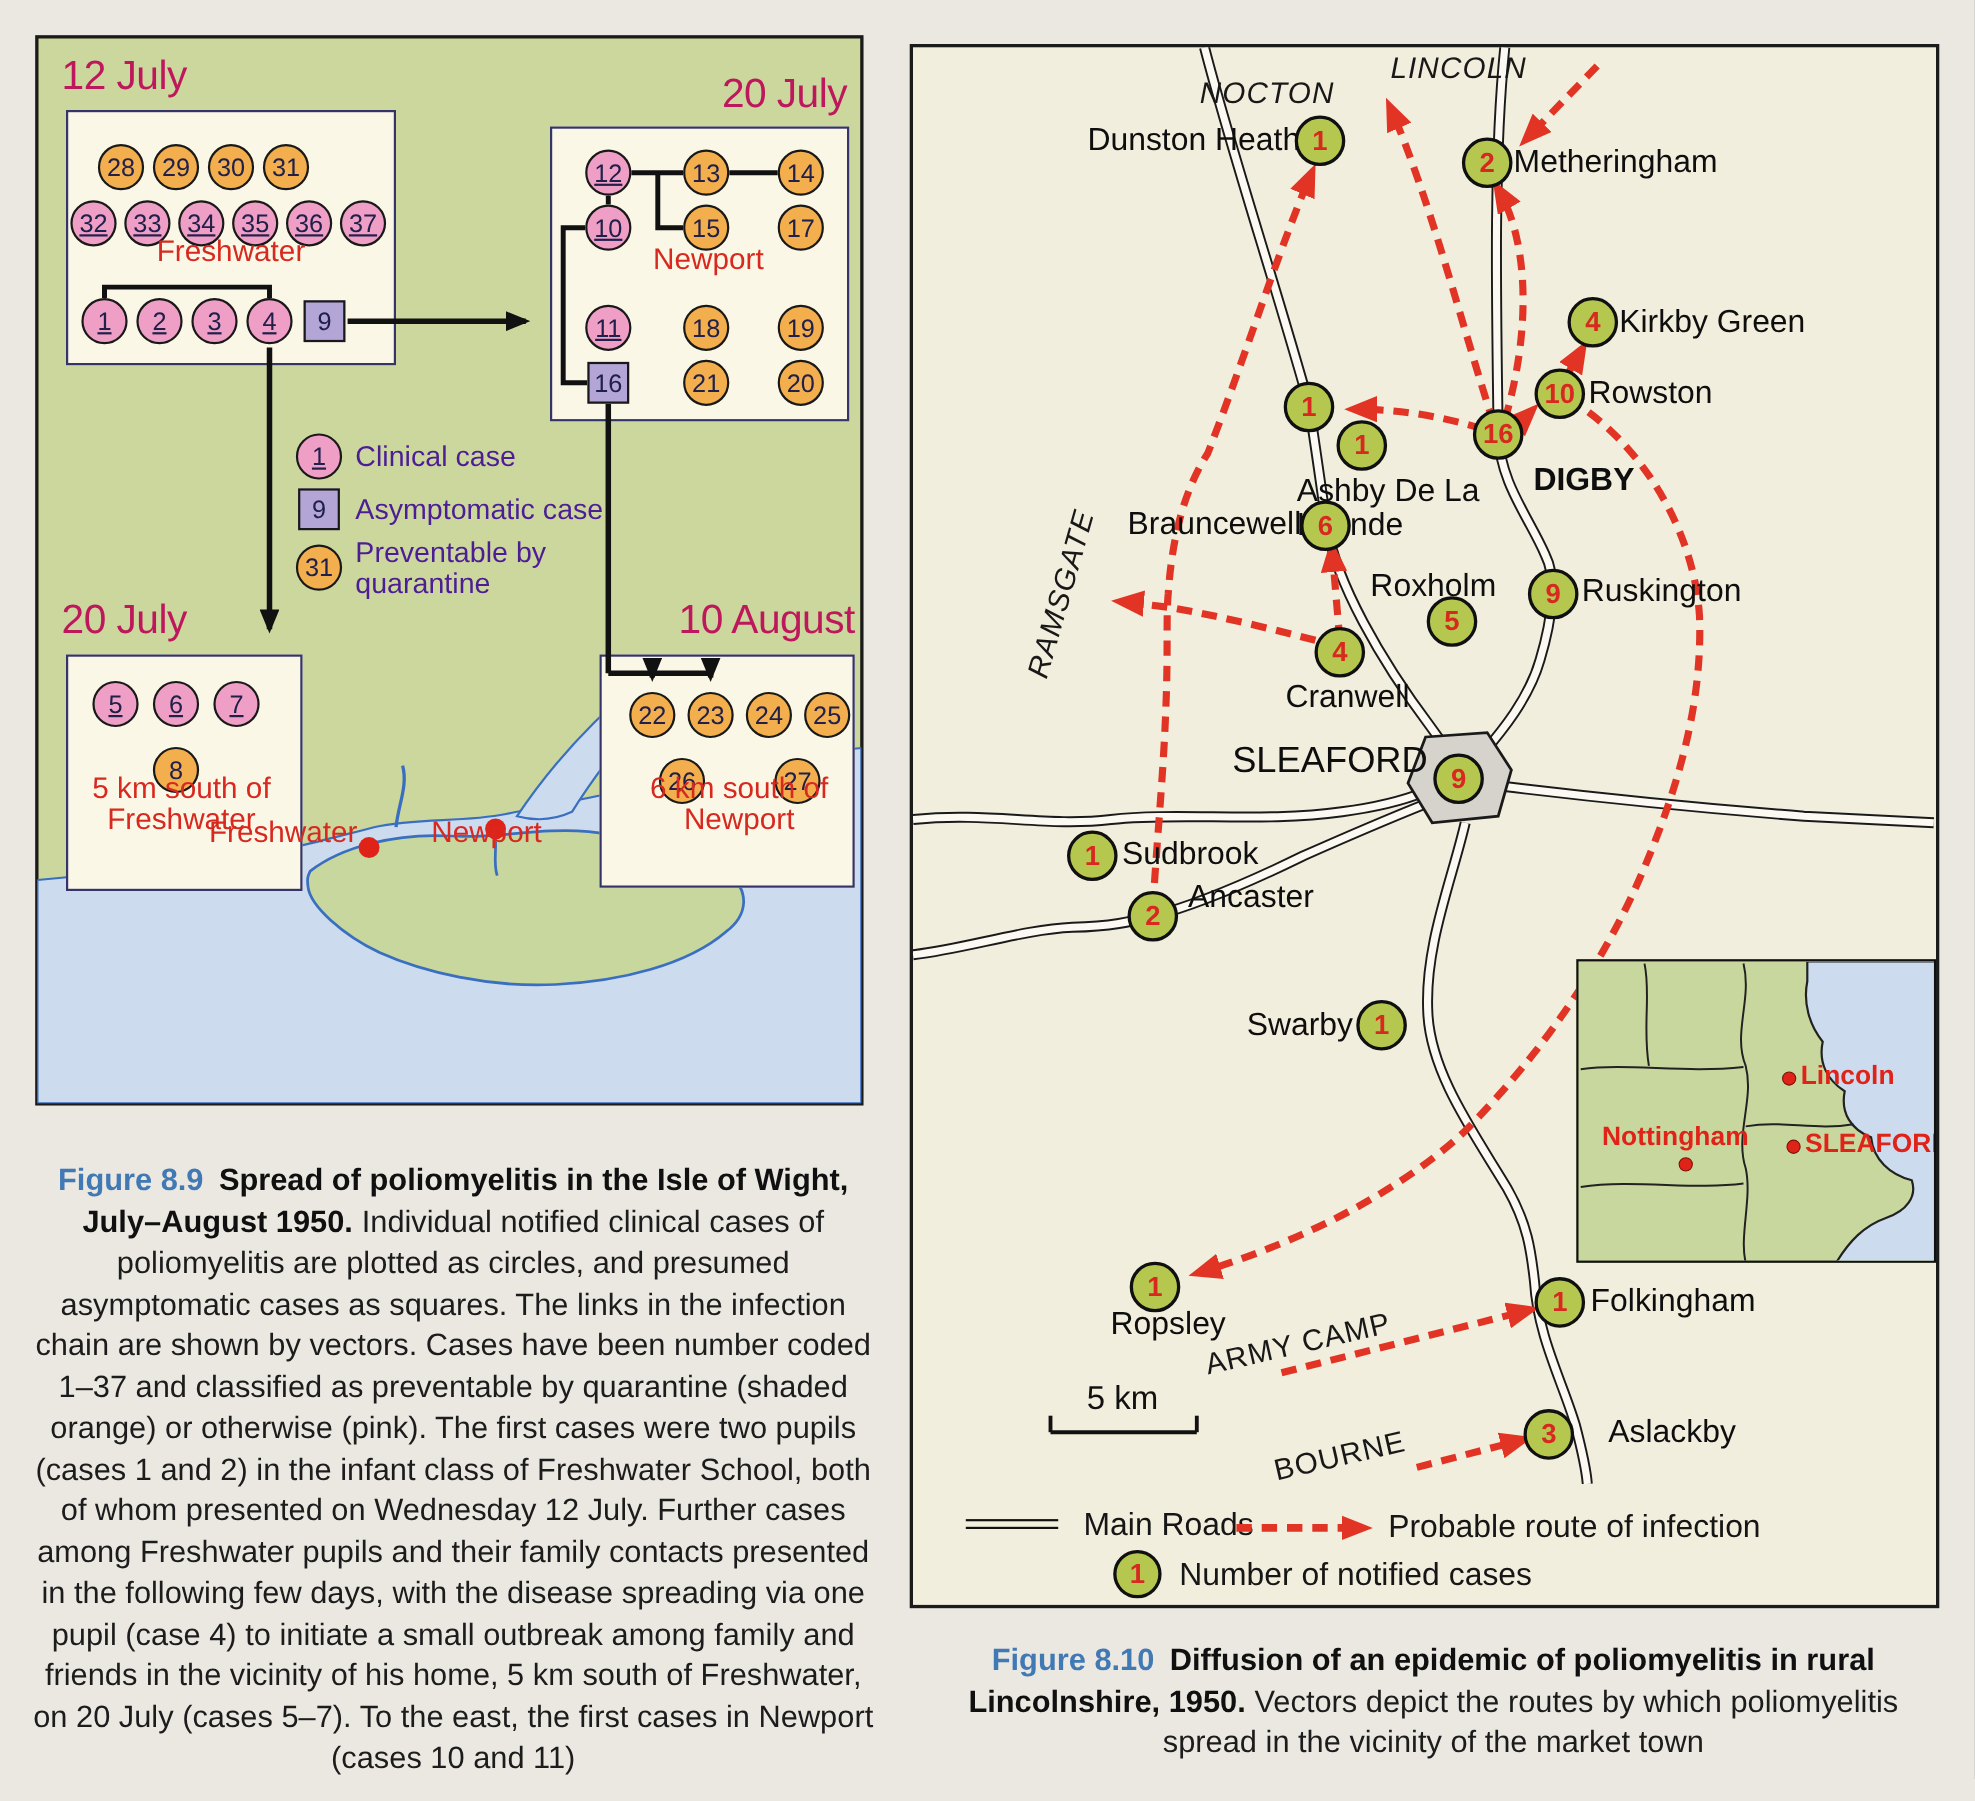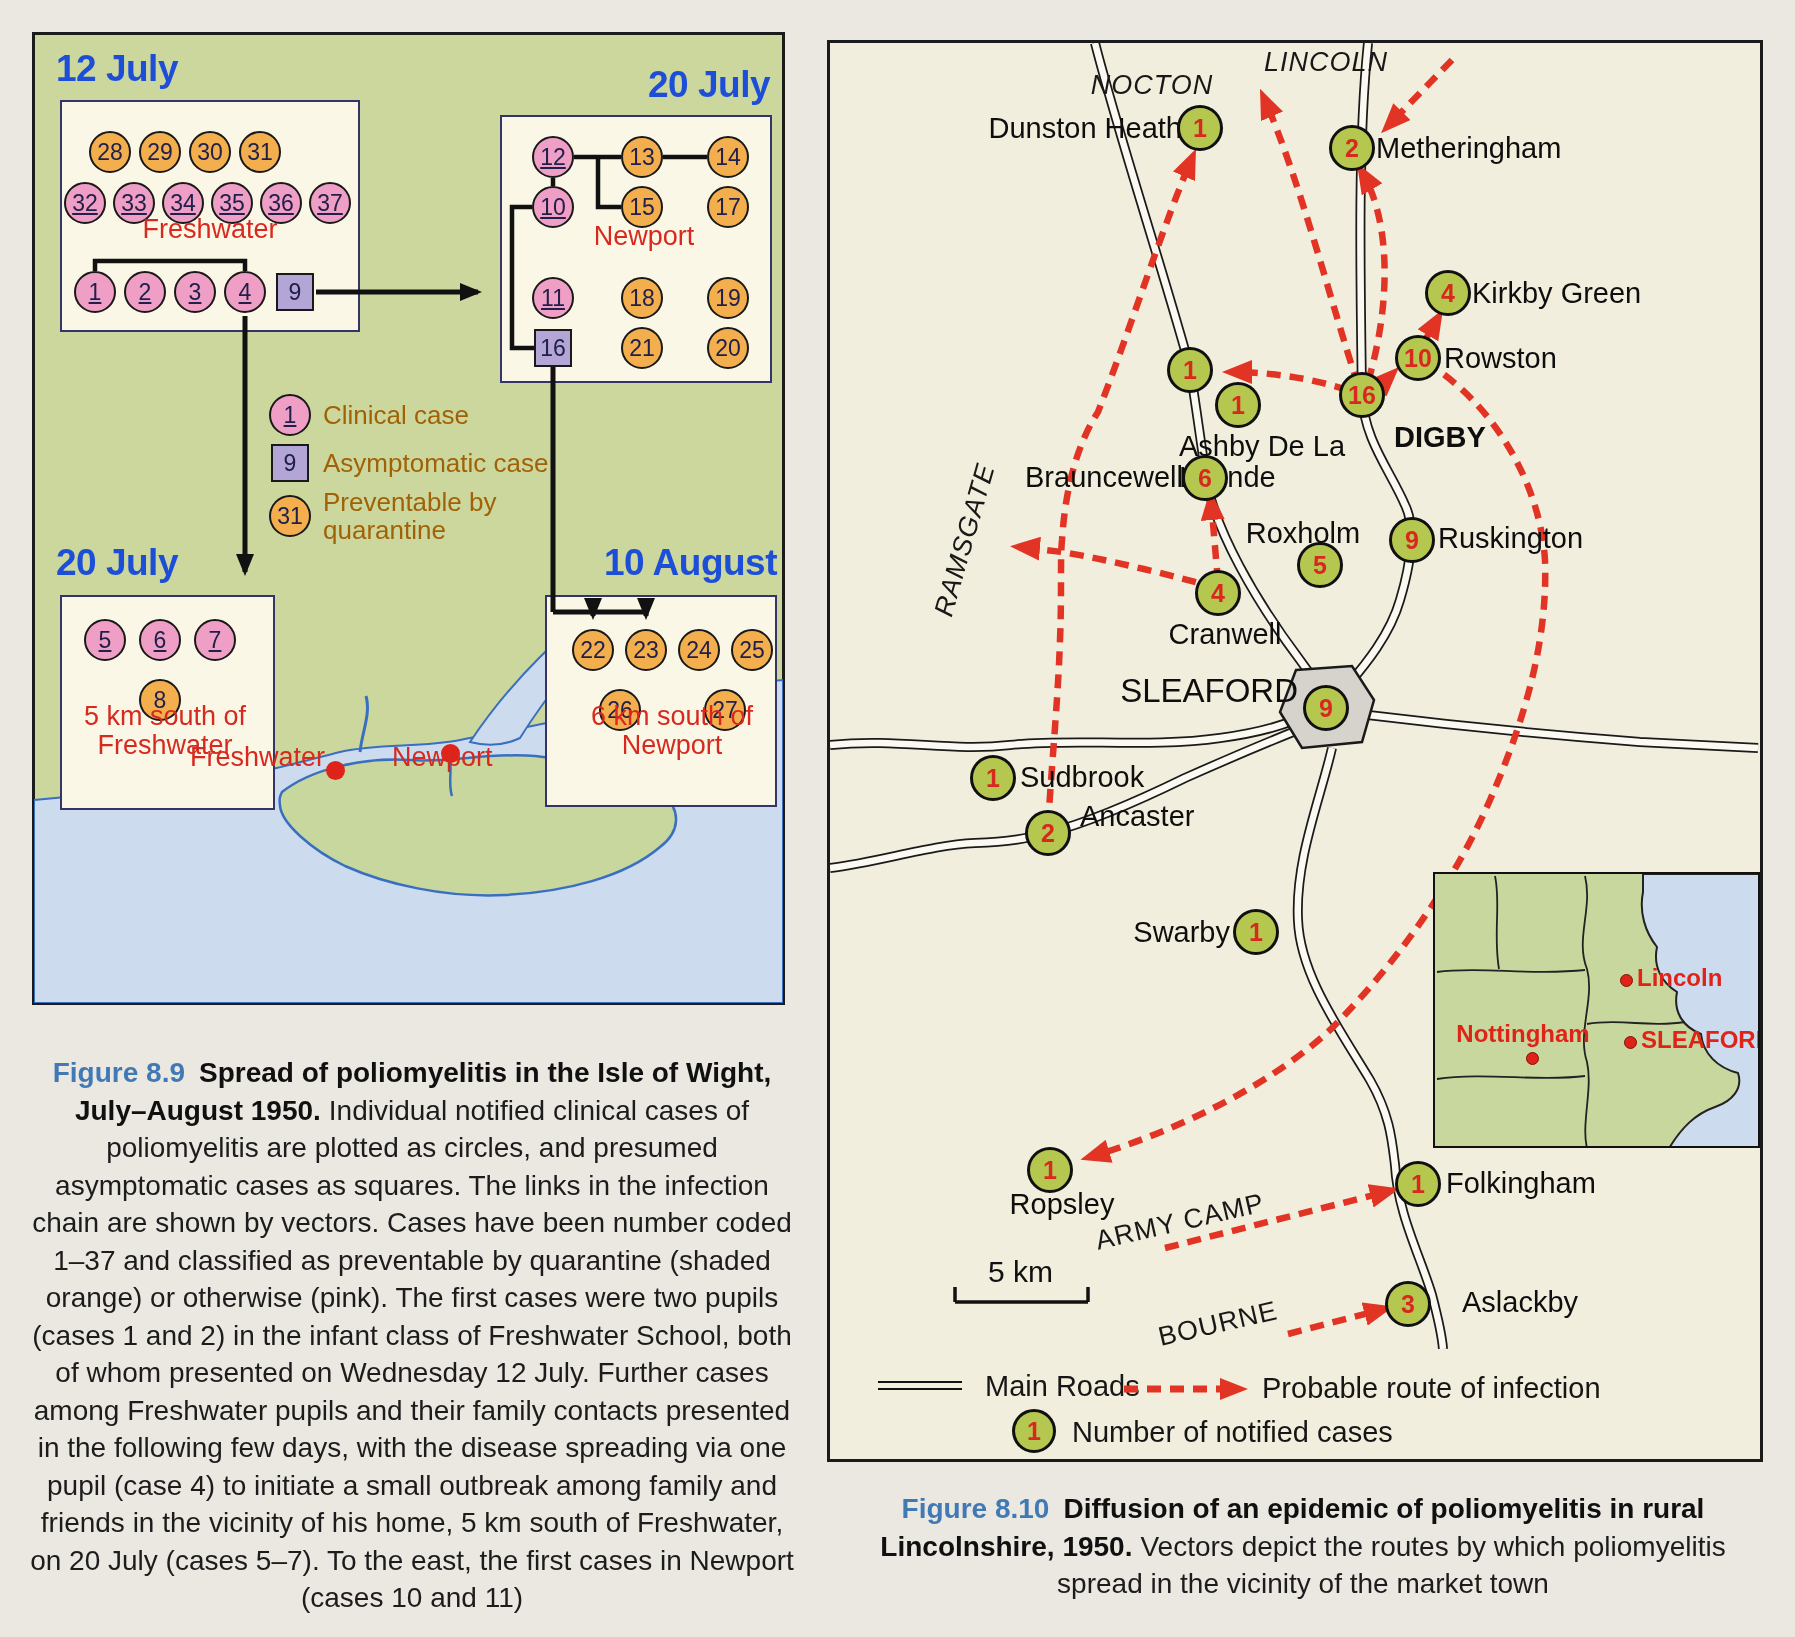--- a/index.html
+++ b/index.html
@@ -7,29 +7,29 @@
     --pink:#ef9ec6; --orange:#f3ae4e; --purple:#b3a6d6; --tgreen:#b6c750;
     --sea:#ccdcee; --land:#c8d79e; --figblue:#4179b5; --ink:#1b1b1b;
   }
   html,body{margin:0;padding:0;background:#c9c7c2;}
   #page{position:relative;width:1795px;height:1637px;background:#ebe8e2;overflow:hidden;
         font-family:"Liberation Sans",sans-serif;}
   
   #panel89{position:absolute;left:32px;top:32px;width:753px;height:973px;background:var(--green);
            border:3px solid #1b1b1b;box-sizing:border-box;}
   .fbox{position:absolute;background:var(--cream);border:2px solid #34346a;box-sizing:border-box;z-index:6;}
-  .h89{position:absolute;font-weight:700;font-size:37px;color:#1d4ed8;letter-spacing:-0.5px;z-index:8;white-space:nowrap;}
+  .h89{position:absolute;font-weight:400;font-size:37px;color:#be185d;letter-spacing:-0.5px;z-index:8;white-space:nowrap;}
   .cmk{position:absolute;display:flex;align-items:center;justify-content:center;
        font-size:23px;font-weight:500;color:#20204a;box-sizing:border-box;z-index:9;}
   .t-c{width:42px;height:42px;border-radius:50%;background:var(--pink);border:2.5px solid #191919;text-decoration:underline;}
   .t-q{width:42px;height:42px;border-radius:50%;background:var(--orange);border:2.5px solid #191919;}
   .t-a{width:38px;height:38px;background:var(--purple);border:2.5px solid #191919;}
   .red-lab{position:absolute;color:var(--red);font-size:27px;font-weight:500;text-align:center;
            white-space:pre-line;line-height:29px;z-index:10;}
-  .leg-lab{position:absolute;color:#a16207;font-size:26px;line-height:28px;white-space:pre-line;z-index:9;}
+  .leg-lab{position:absolute;color:#4c1d95;font-size:26px;line-height:28px;white-space:pre-line;z-index:9;}
   .red-dot{position:absolute;width:19px;height:19px;border-radius:50%;background:#e02318;z-index:7;}
   svg{position:absolute;}
   #iow-svg{left:34px;top:34px;z-index:5;}
   #conn89{left:32px;top:32px;z-index:7;}
   
   #frame810{position:absolute;left:827px;top:40px;width:936px;height:1422px;background:var(--mapbg);
             border:3.5px solid #1b1b1b;box-sizing:border-box;}
   #map810-svg{left:830px;top:43px;z-index:4;}
   .town{position:absolute;width:46px;height:46px;border-radius:50%;background:var(--tgreen);
         border:3px solid #101010;box-sizing:border-box;display:flex;align-items:center;justify-content:center;

